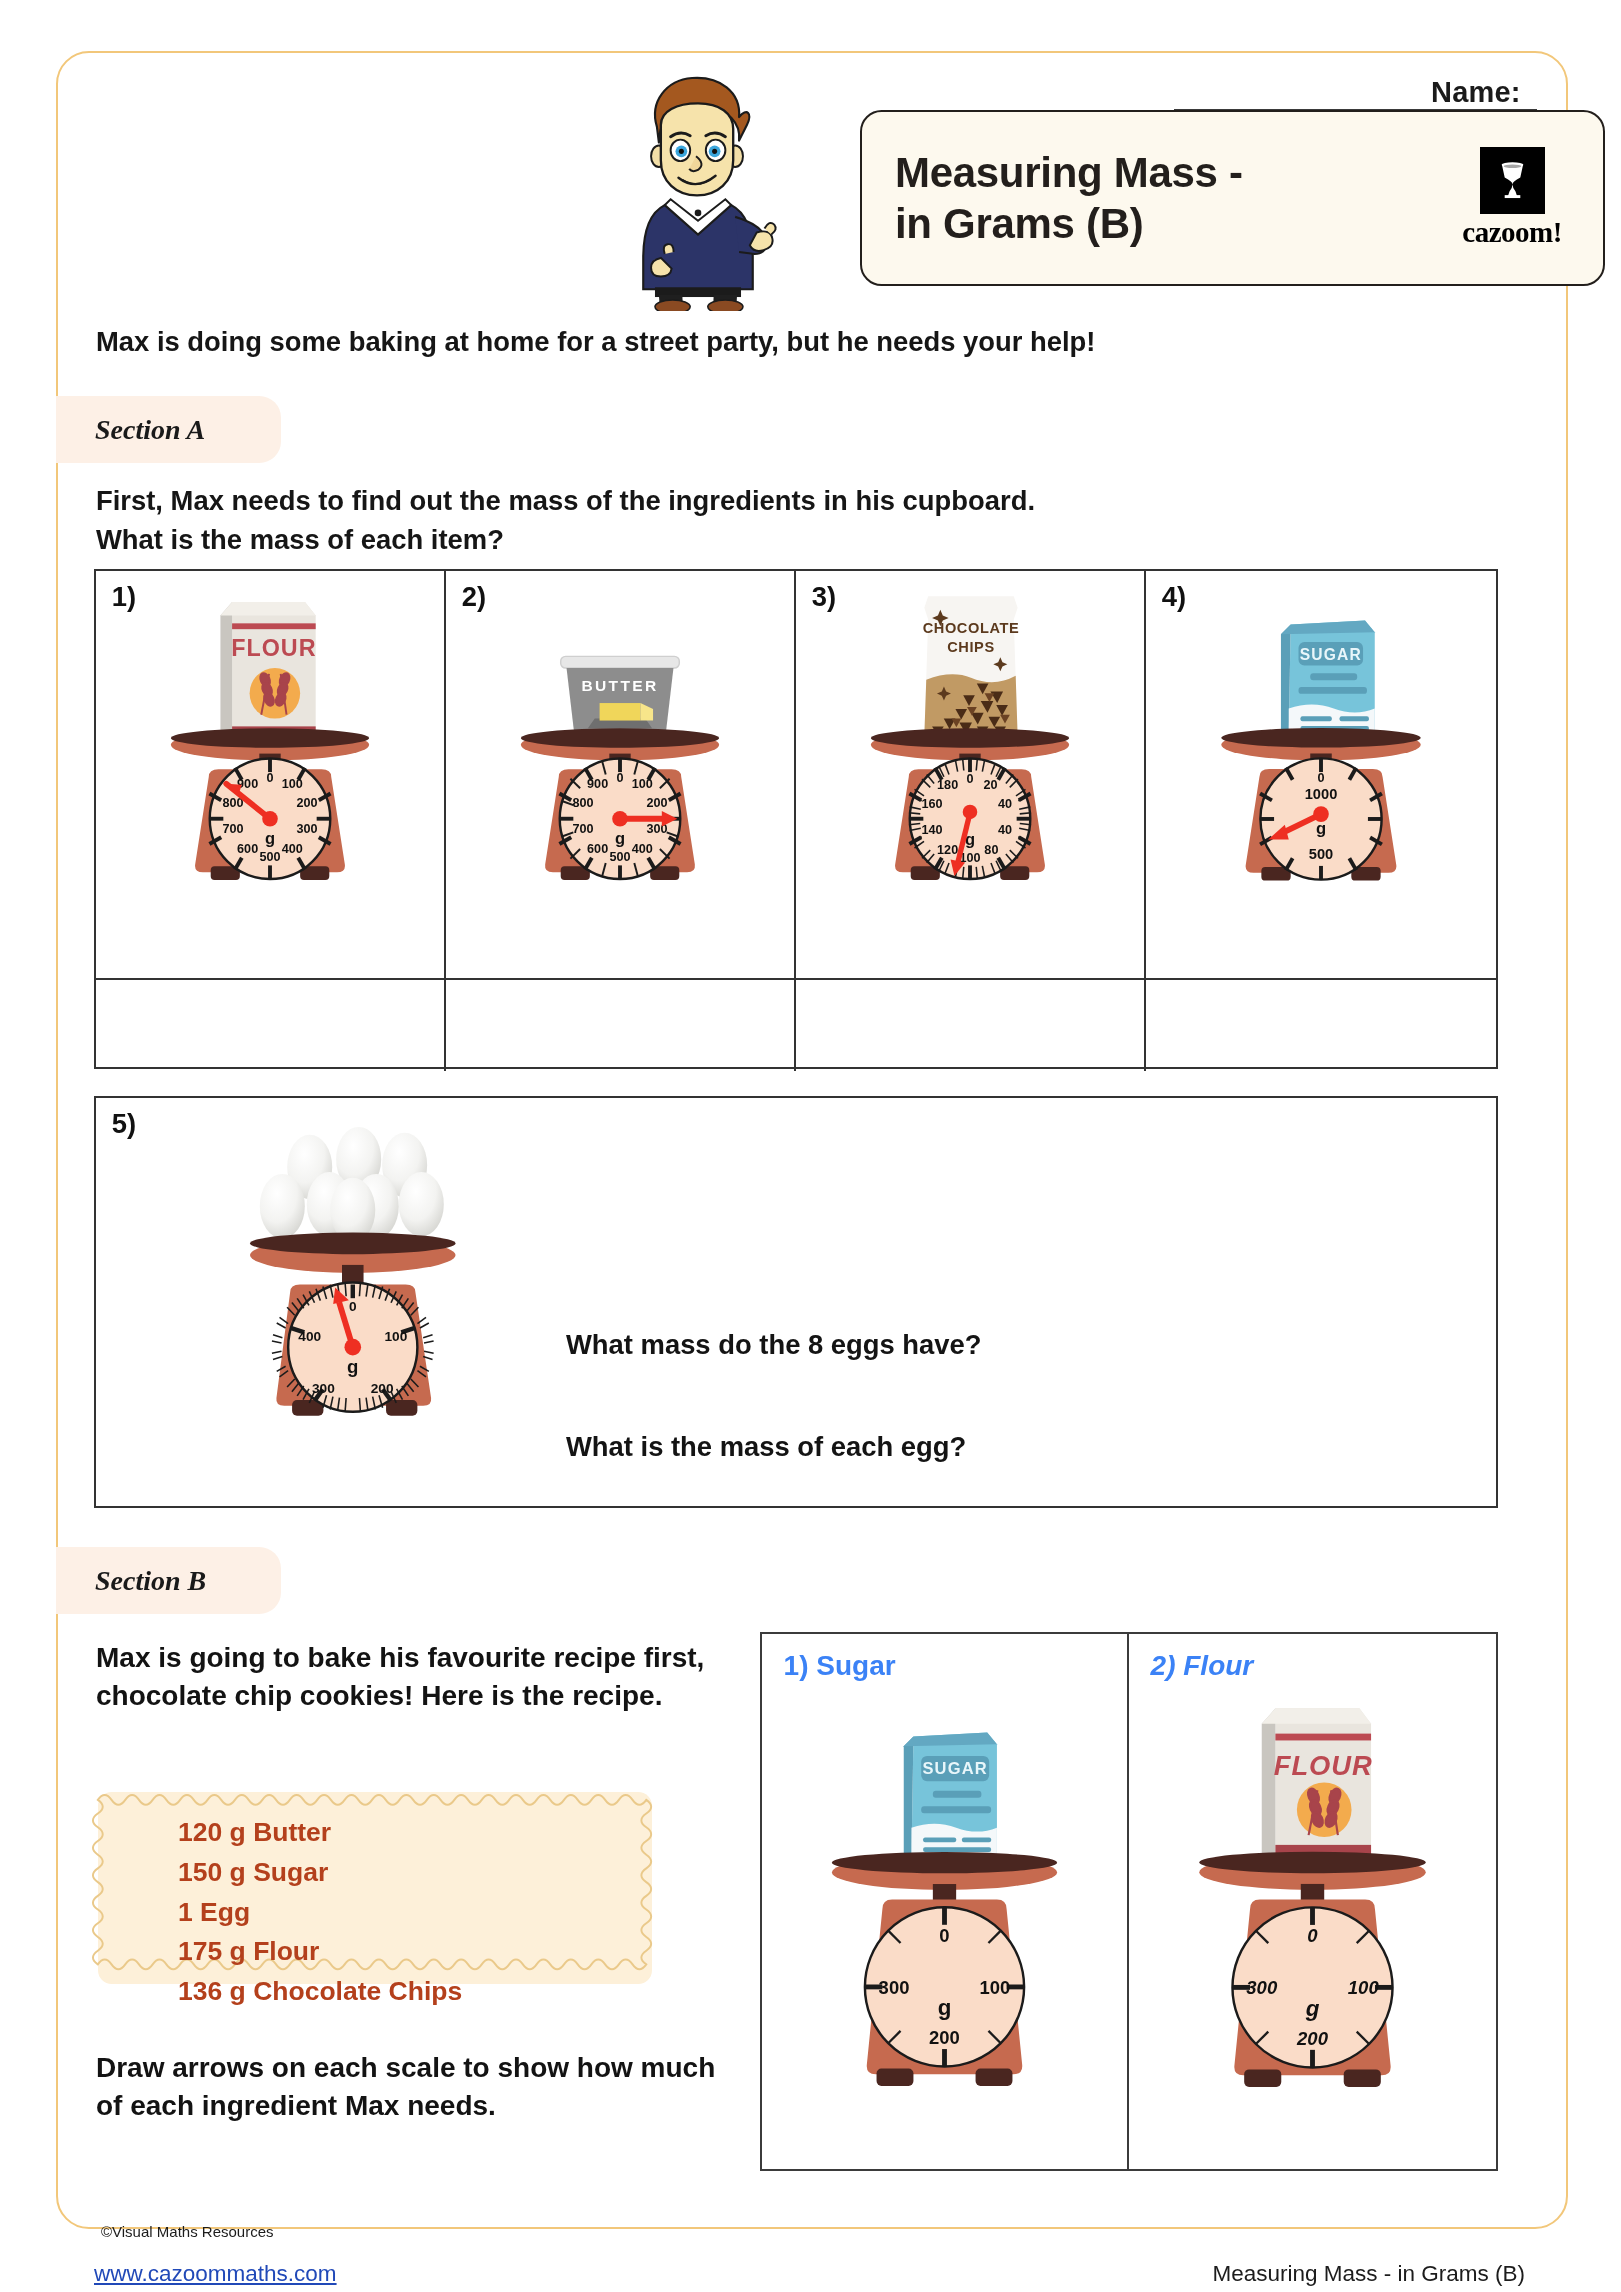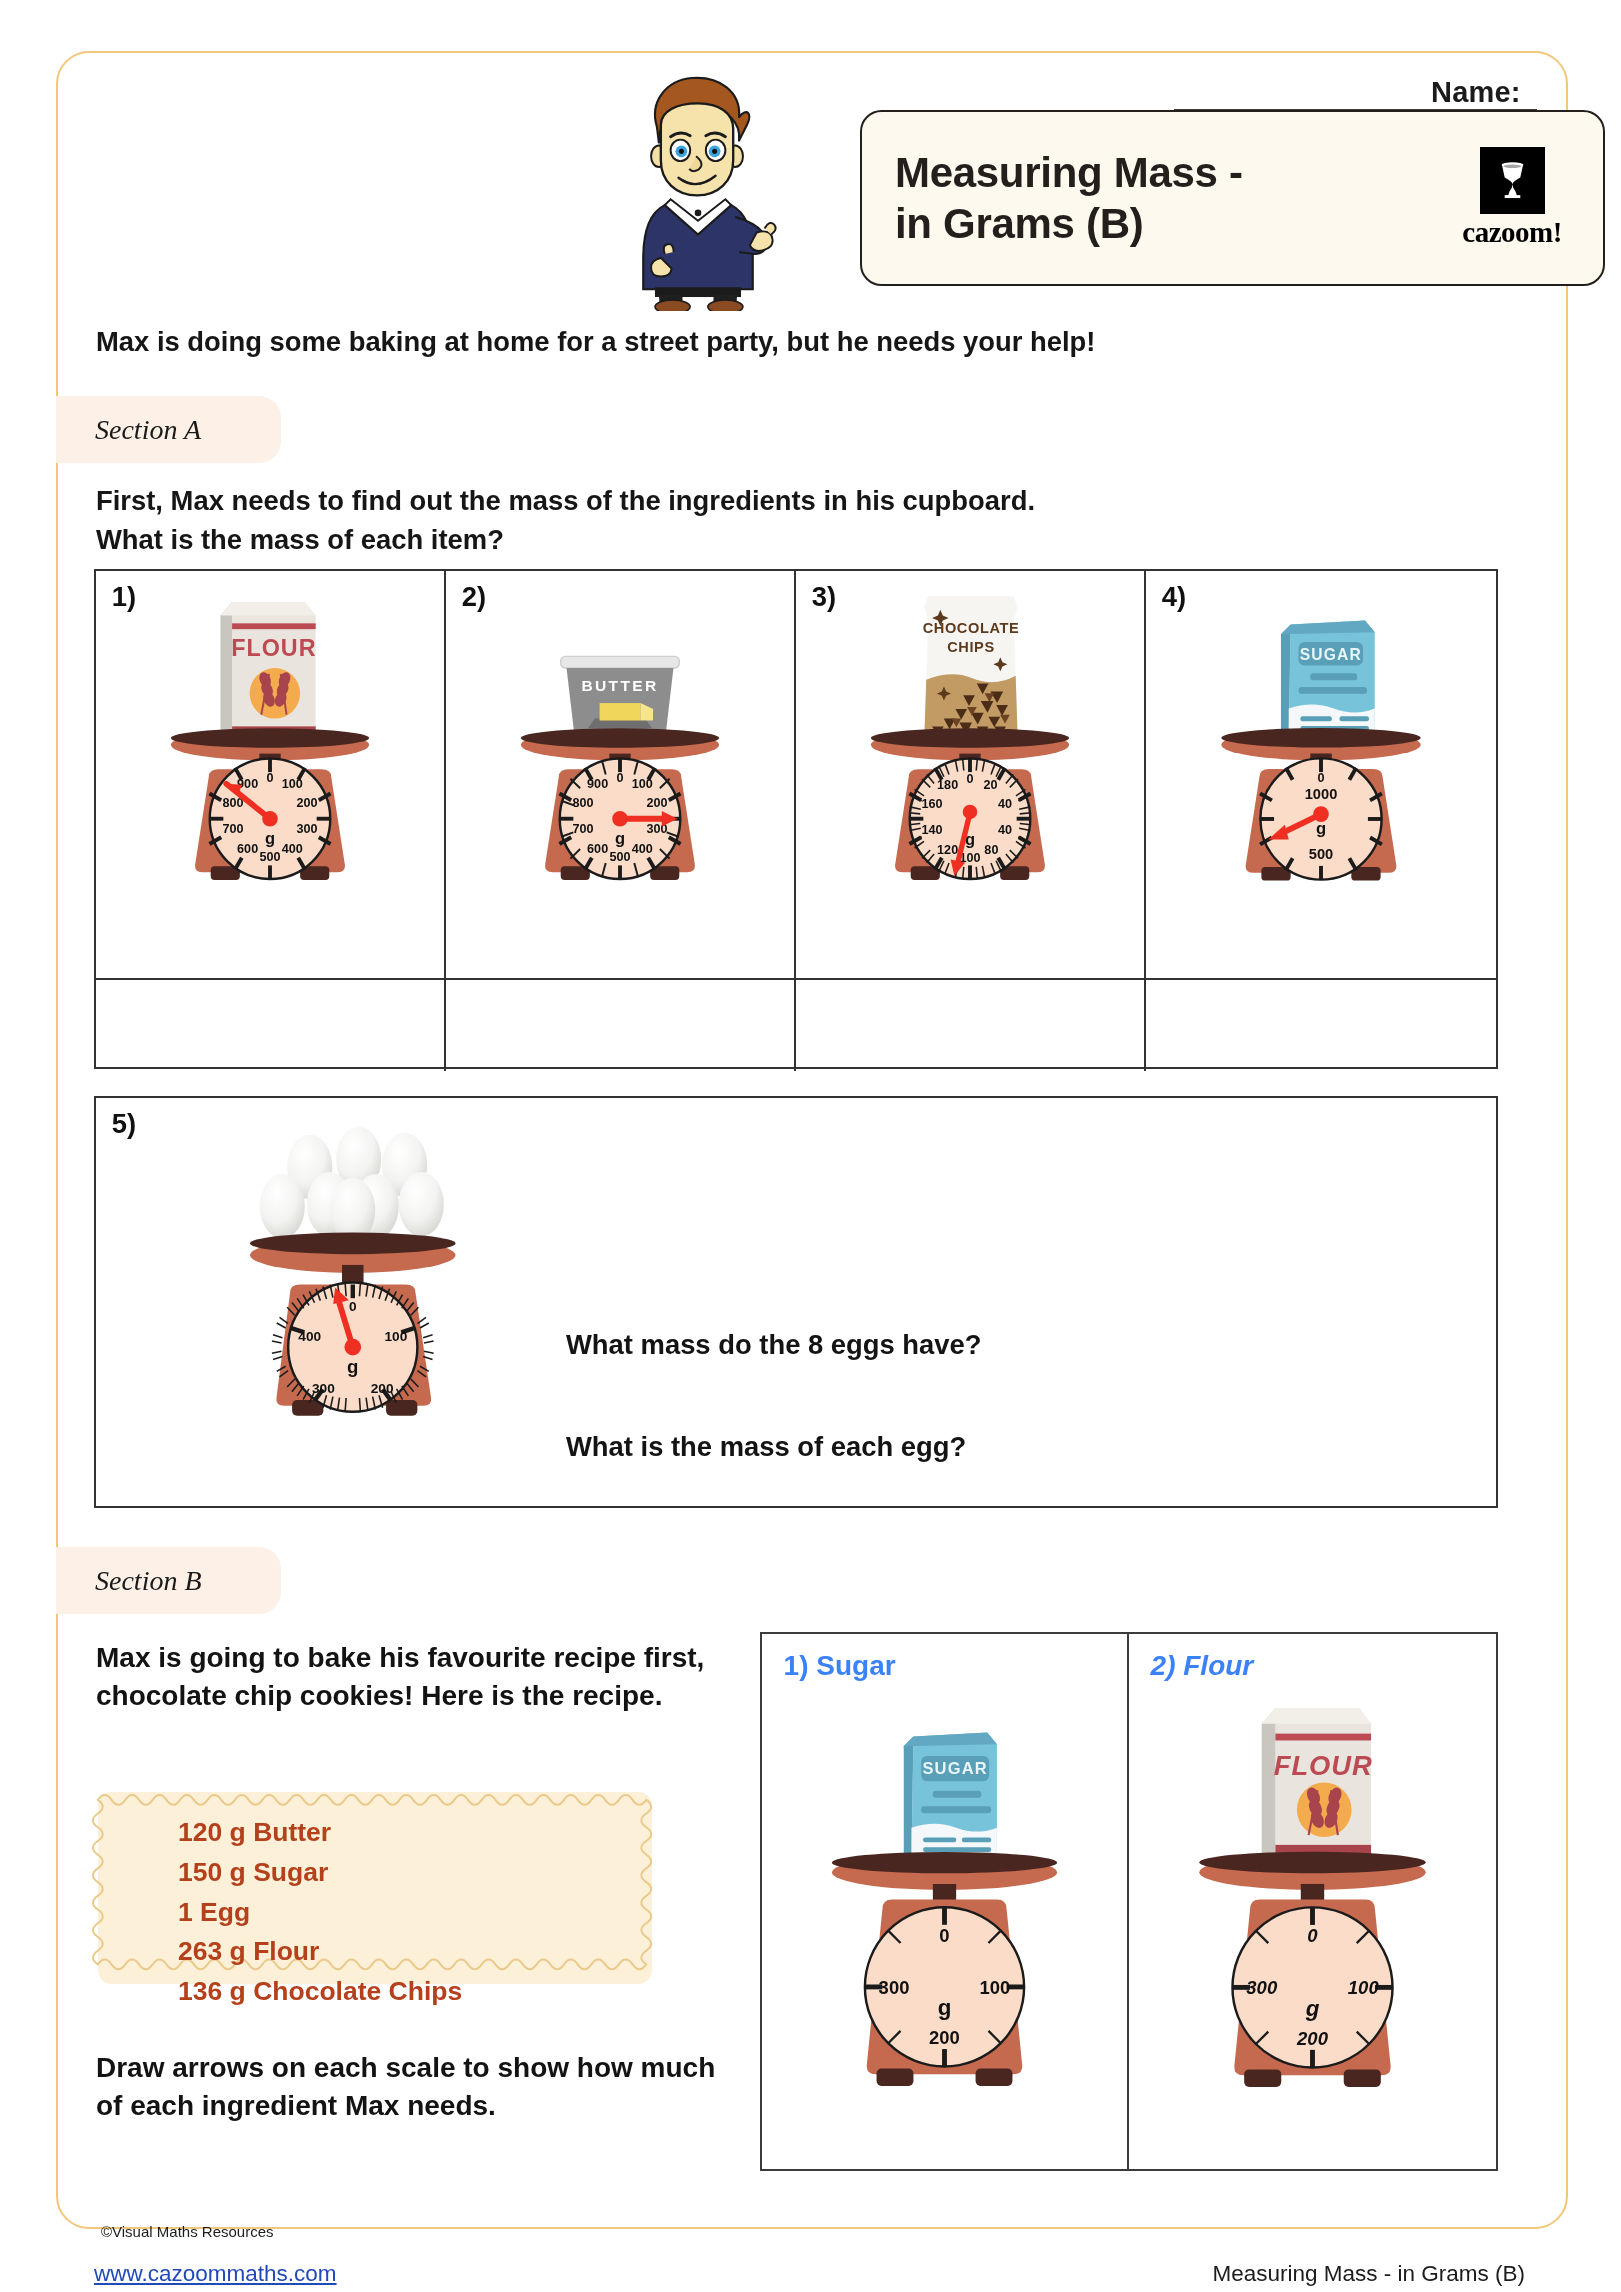--- a/index.html
+++ b/index.html
@@ -73,21 +73,21 @@
   
   .section-tab{
     position:absolute; left:56px;
     width:225px; height:67px;
     background:#fdf0e6;
     border-top-right-radius:21.6px; border-bottom-right-radius:21.6px;
     display:flex; align-items:center;
   }
   .section-tab span{
     font-family:"Liberation Serif", serif;
-    font-style:italic; font-weight:normal;
+    font-style:italic; font-weight:bold;
     font-size:28px; color:#1a1a1a;
     margin-left:39px;
   }
   #section-a-tab{ top:396px; }
   #section-b-tab{ top:1547px; }
 
   #sectionA-instructions{
     position:absolute; left:96px; top:482px; width:1274px;
     font-size:27.4px; font-weight:bold; color:#161616; line-height:1.42;
     white-space:pre-line;
@@ -715,21 +715,21 @@
     q-7,10 -14,0 q-7,-10 -14,0 q-7,10 -14,0 q-7,-10 -14,0 q-7,10 -14,0 q-7,-10 -14,0 q-7,10 -14,0 q-7,-10 -14,0
     q-7,10 -14,0 q-7,-10 -14,0 q-7,10 -14,0 q-7,-10 -14,0 q-7,10 -14,0 q-7,-10 -14,0 q-7,10 -14,0 q-7,-10 -14,0
     q-7,10 -14,0 q-7,-10 -14,0 q-7,10 -14,0 q-7,-10 -14,0 q-7,10 -14,0 q-7,-10 -14,0 q-7,10 -14,0 q-7,-10 -14,0
     q-10,-7 0,-14 q10,-7 0,-14 q-10,-7 0,-14 q10,-7 0,-14 q-10,-7 0,-14 q10,-7 0,-14 q-10,-7 0,-14 q10,-7 0,-14
     q-10,-7 0,-14 q10,-7 0,-14 q-10,-7 0,-14 q10,-7 0,-14 Z" fill="none" stroke="#eac98a" stroke-width="2"></path>
 </svg>
 <div id="recipe-list">
   <div>120 g Butter</div>
   <div>150 g Sugar</div>
   <div>1 Egg</div>
-  <div>263 g Flour</div>
+  <div>175 g Flour</div>
   <div>136 g Chocolate Chips</div>
 </div>
 
 <div id="sectionB-outro">Draw arrows on each scale to show how much of each ingredient Max needs.</div>
 
 <div id="sectionB-grid">
 
   <div class="sb-cell">
     <div class="sb-label">1)  Sugar</div>
     <svg viewBox="0 0 376 548" width="100%" height="100%">

